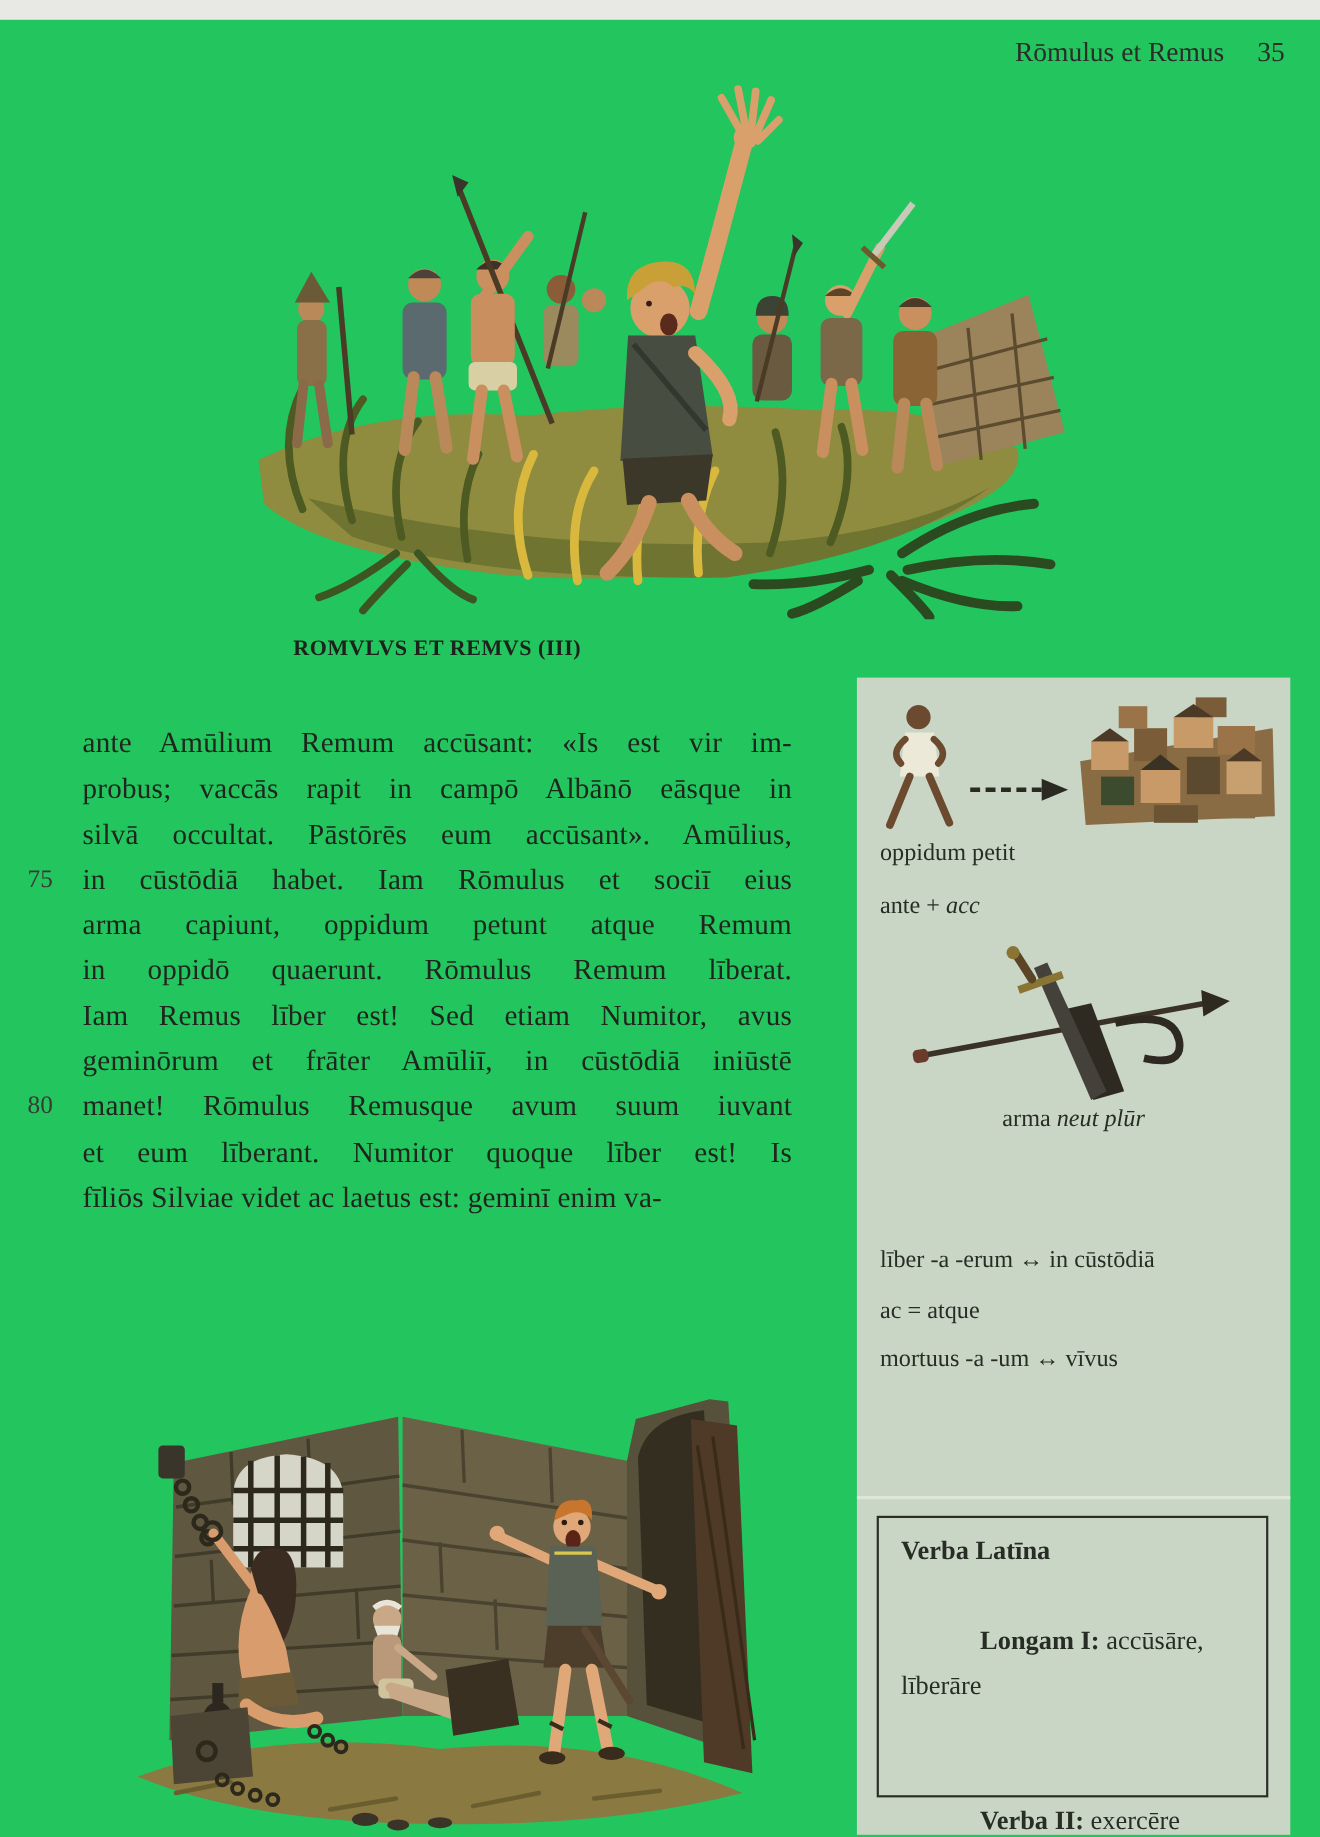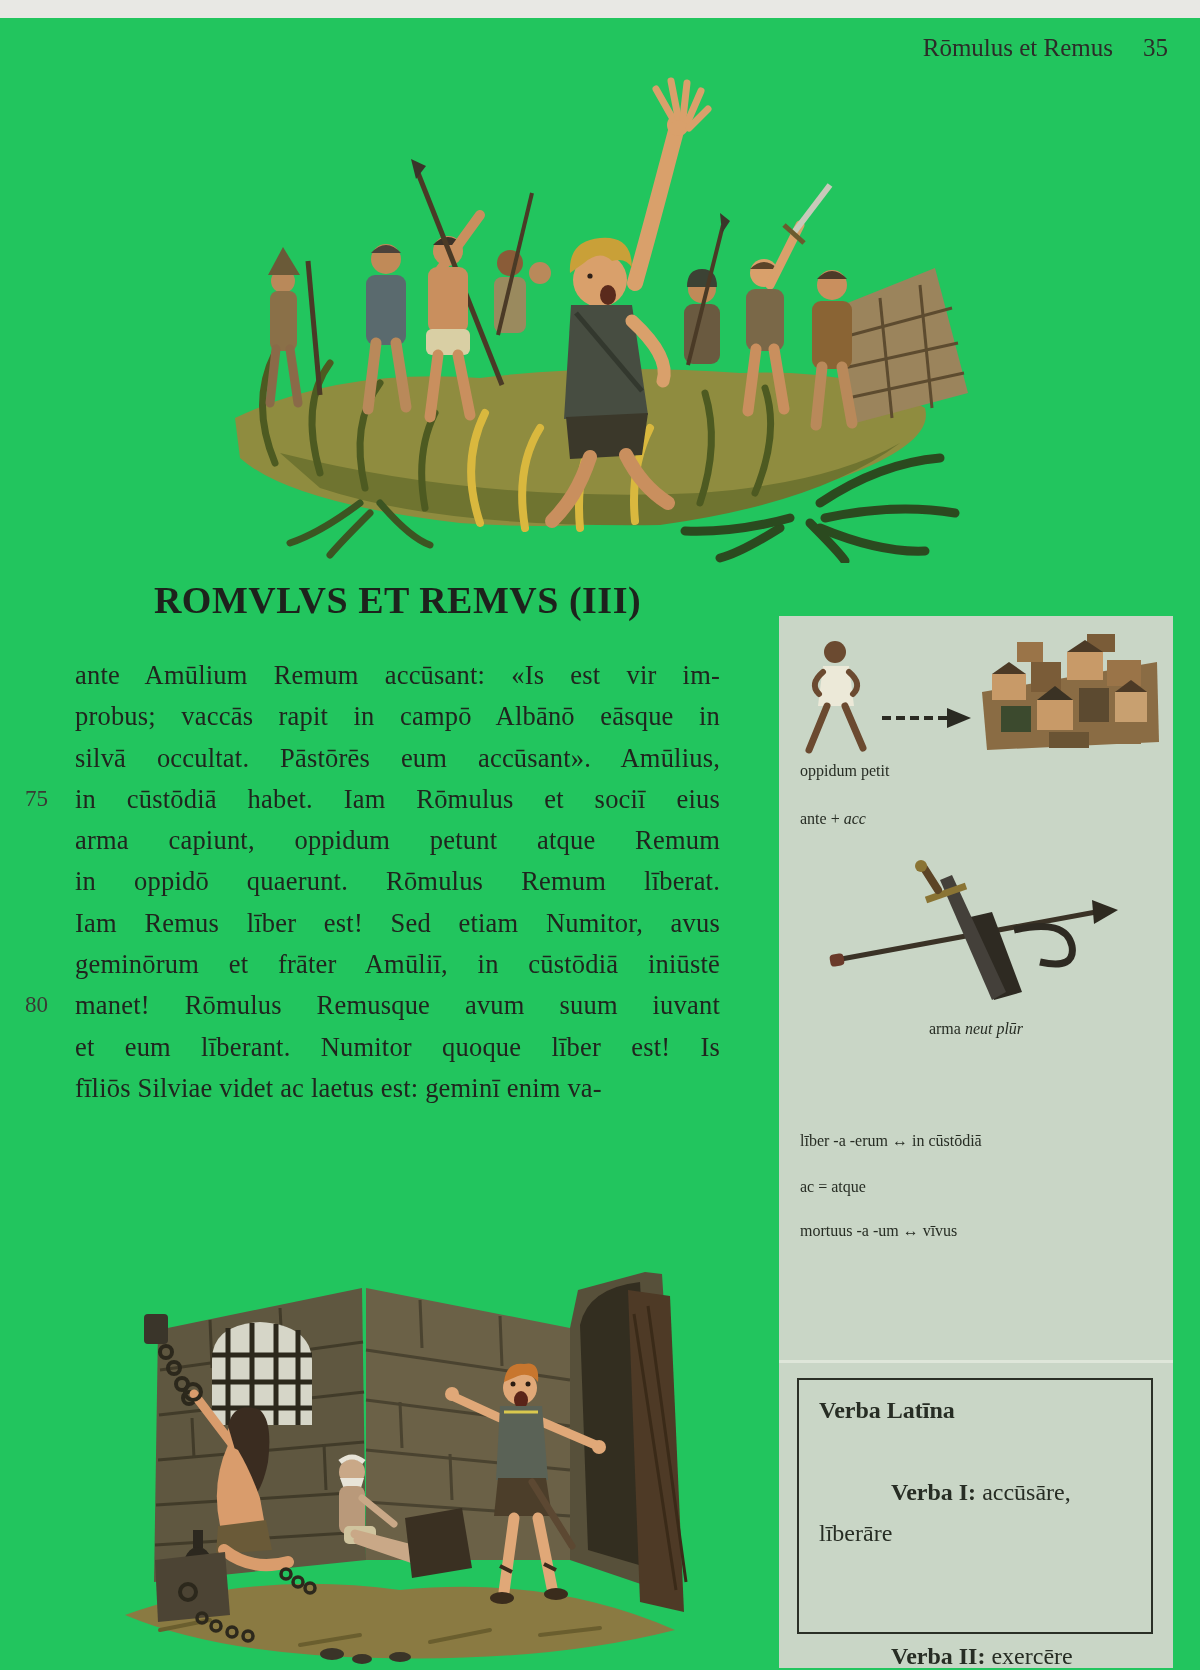--- a/index.html
+++ b/index.html
@@ -9,38 +9,38 @@
     font-family:"Liberation Serif","DejaVu Serif",serif;
   }
   
   .running-head{
     position:absolute;top:16px;right:32px;display:flex;gap:30px;
     font-size:25px;color:#2c2c28;align-items:baseline;
   }
   
   .section-title{
     position:absolute;left:75px;top:560px;width:645px;text-align:center;
-    font-size:38px;font-weight:bold;letter-spacing:.5px;color:#1d221c;
+    font-size:20px;font-weight:bold;letter-spacing:.5px;color:#1d221c;
   }
   
   .story{position:absolute;left:25px;top:642px;width:695px;}
   .story-line{display:flex;height:41.3px;font-size:26.5px;}
   .story-line .ln{width:50px;font-size:23px;color:#3a3a34;padding-top:2px;}
   .story-line .lt{
     flex:1;text-align:justify;text-align-last:justify;
     letter-spacing:.2px;color:#20251e;
   }
   .story .story-line:last-child .lt{text-align-last:left;}
   
   .sidebar{
     position:absolute;left:779px;top:598px;width:394px;height:1052px;
     background:#c9d6c6;
   }
   .sidebar .seam{position:absolute;left:0;top:744px;width:100%;height:3px;background:#e2e9dc;opacity:.85;}
-  .sb-label{position:absolute;font-size:16px;color:#272d24;}
+  .sb-label{position:absolute;font-size:22px;color:#272d24;}
   .sb-label i{font-style:italic;}
   .sb-center{left:0;width:100%;text-align:center;}
   .verba-box{
     position:absolute;left:18px;top:762px;width:356px;height:256px;
     border:2px solid #2a2f26;box-sizing:border-box;
     padding:10px 8px 6px 20px;
   }
   .verba-line{font-size:24px;line-height:41px;white-space:pre-wrap;color:#272d24;}
   .verba-line b{font-weight:bold;}
   .verba-line i{font-style:italic;}
@@ -281,34 +281,34 @@
         <path d="M200,70 Q252,58 258,86 Q262,110 226,102" stroke="#2e2a22" stroke-width="7" fill="none"></path>
       </g>
       <g>
         <polygon points="126,20 138,15 192,132 178,140" fill="#44403a"></polygon>
         <path d="M112,40 L152,26" stroke="#8a7434" stroke-width="7"></path>
         <path d="M124,30 L110,8" stroke="#5c4426" stroke-width="8" stroke-linecap="round"></path>
         <circle cx="107" cy="6" r="6" fill="#8a7434"></circle>
       </g>
     </svg>
 
-    <div class="sb-label sb-center" style="top:404px">
+    <div class="sb-label sb-center" style="top:388px">
       <span>arma </span><i>neut plūr</i>
     </div>
 
     <div class="sb-label" style="left:21px;top:516px">līber -a -erum ↔ in cūstōdiā</div>
     <div class="sb-label" style="left:21px;top:562px">ac = atque</div>
     <div class="sb-label" style="left:21px;top:606px">mortuus -a -um ↔ vīvus</div>
 
     <div class="verba-box">
       <div class="verba-line"><b>Verba Latīna</b></div>
       <div>
 
           <div class="verba-line">
-            <b>Verba I:</b><i></i><span> accūsāre, līberāre</span>
+            <b>Longam I:</b><i></i><span> accūsāre, līberāre</span>
           </div>
 
           <div class="verba-line">
             <b>Verba II:</b><i></i><span> exercēre</span>
           </div>
 
         </div>
     </div>
   </div>
 

